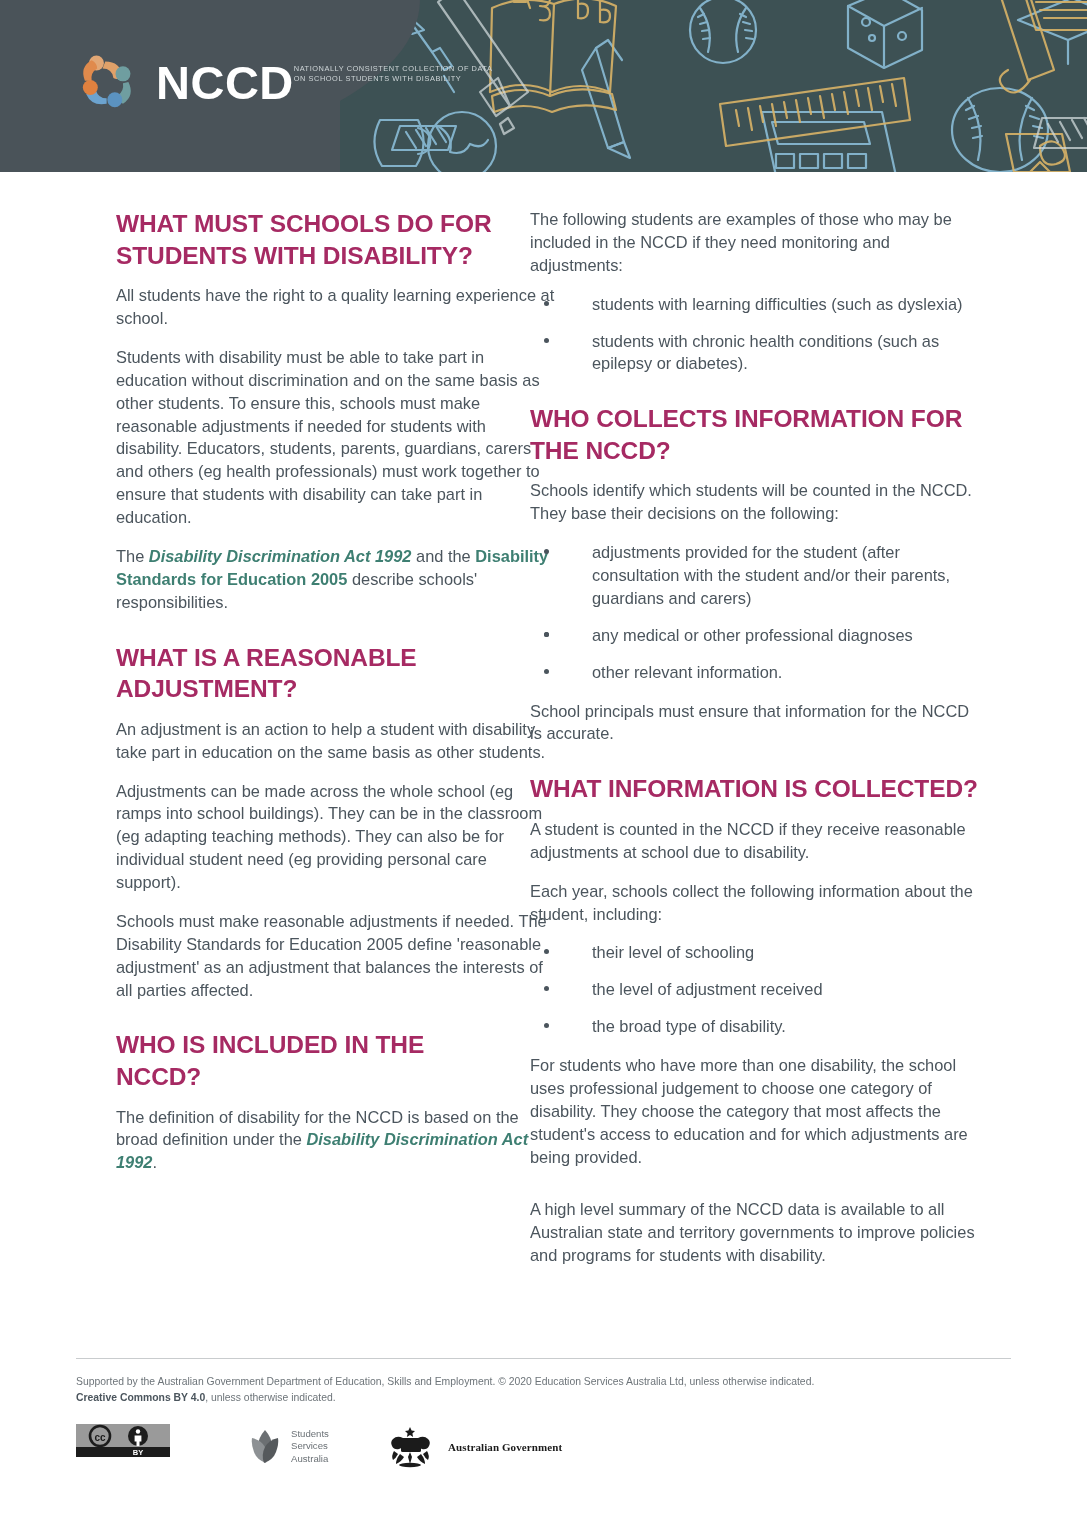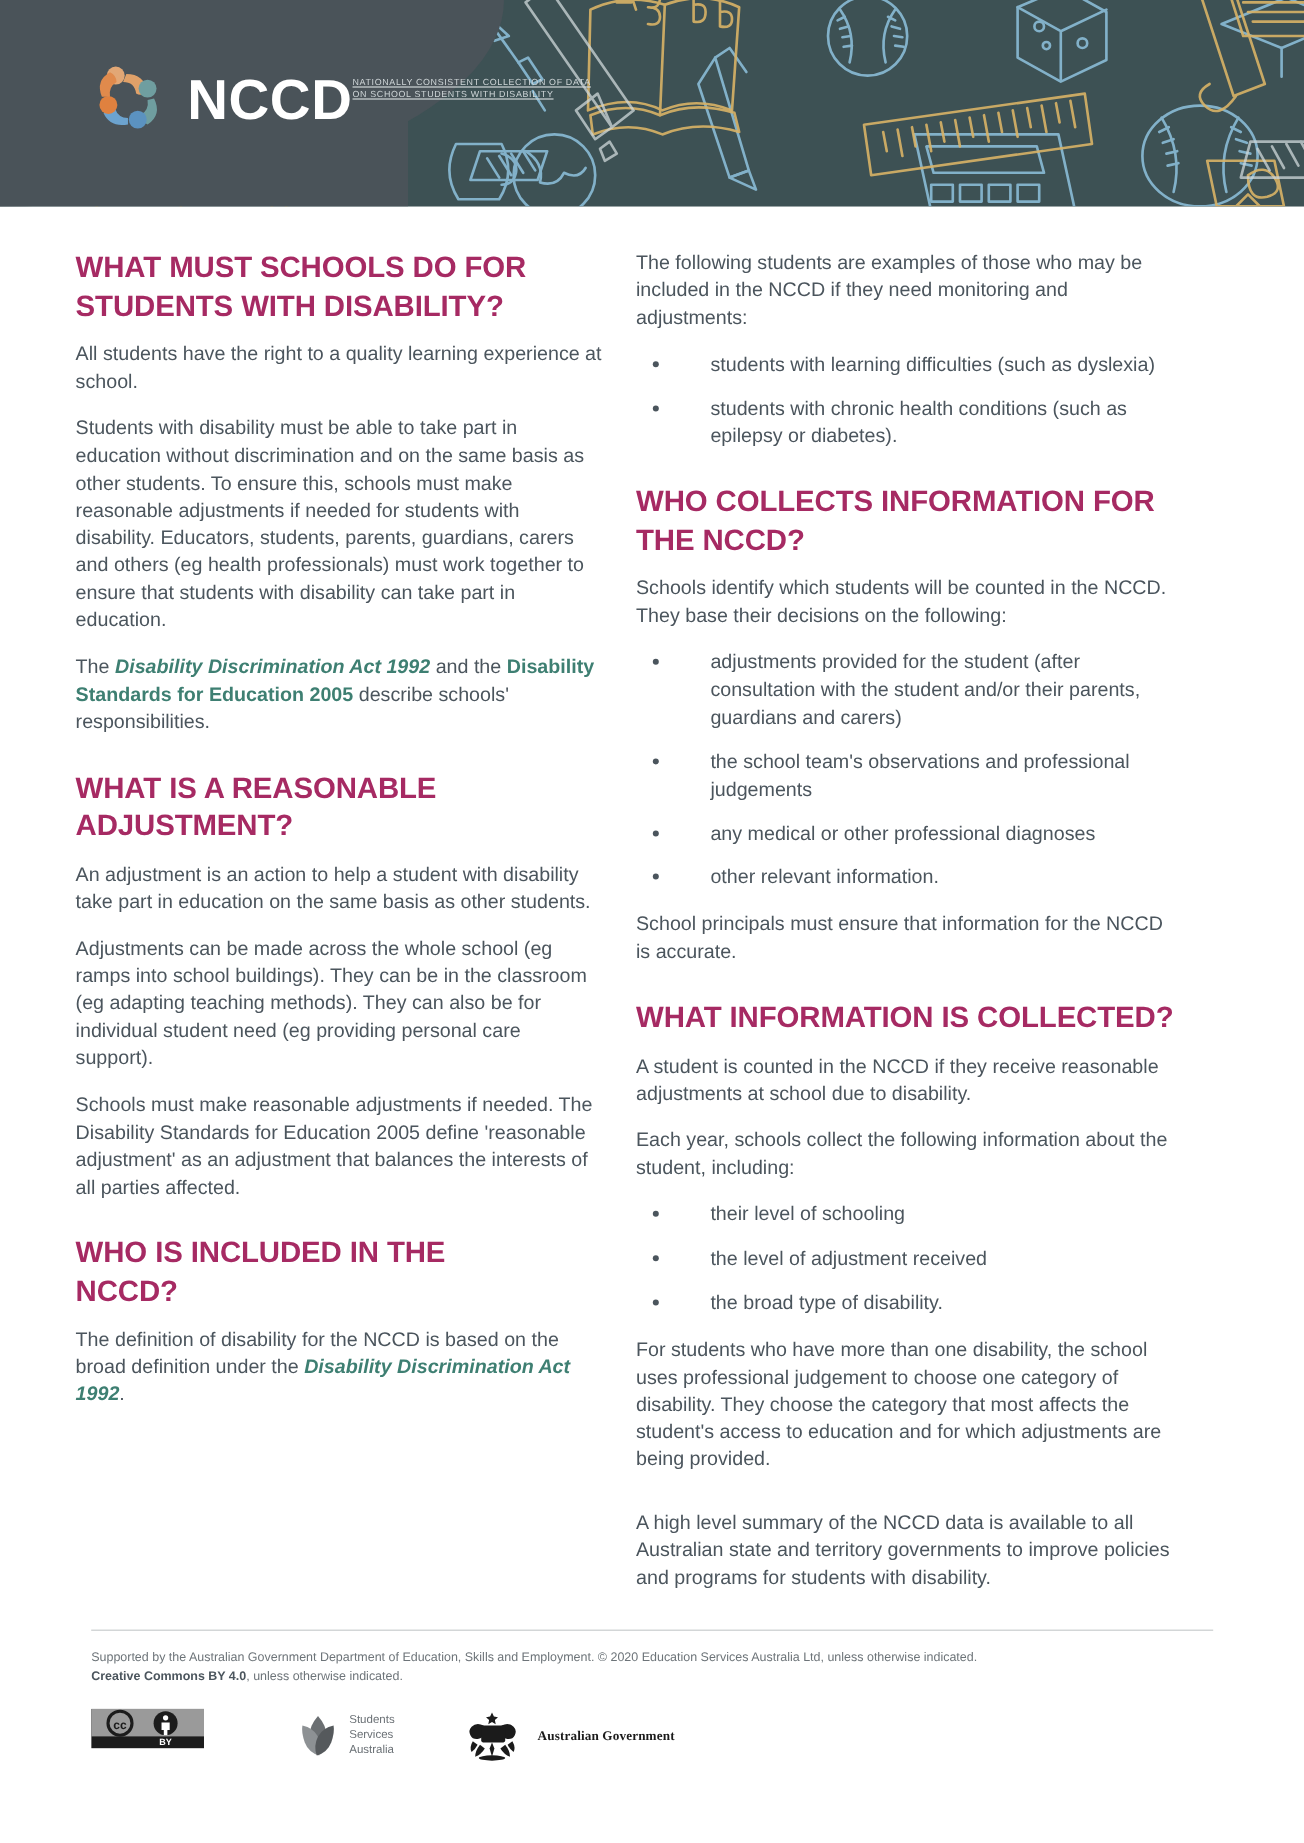--- a/index.html
+++ b/index.html
@@ -70,36 +70,35 @@
     line-height: 1;
     font-family: "Liberation Sans", sans-serif;
   }
   .logo-tag {
     margin-top: 5px;
     font-size: 7.4px;
     color: #cfd6d8;
     letter-spacing: 0.55px;
     line-height: 1.42;
     font-family: "Liberation Sans", sans-serif;
-    text-decoration: underline;
   }
 
   
   .content {
     position: absolute;
     top: 172px;
     left: 0;
     width: 1087px;
     display: flex;
     gap: 0;
   }
   .col {
     box-sizing: border-box;
   }
-  .col-left  { width: 520px; padding: 36px 0 0 63px; }
+  .col-left  { width: 520px; padding: 36px 0 0 116px; }
   .col-right { width: 567px; padding: 36px 70px 0 0; padding-left: 10px; }
 
   h2.sec {
     color: #a62a63;
     font-size: 24.5px;
     font-weight: bold;
     line-height: 1.29;
     margin: 0 0 13px 0;
     letter-spacing: -0.1px;
     font-family: "Liberation Sans", sans-serif;
@@ -355,21 +354,21 @@
     <p class="para">The following students are examples of those who may be included in the NCCD if they need monitoring and adjustments:</p>
     <ul class="bullets tight">
       <li><span class="dot"></span><span>students with learning difficulties (such as dyslexia)</span></li>
       <li><span class="dot"></span><span>students with chronic health conditions (such as epilepsy or diabetes).</span></li>
     </ul>
 
     <h2 class="sec spacer-top">WHO COLLECTS INFORMATION FOR THE NCCD?</h2>
     <p class="para">Schools identify which students will be counted in the NCCD. They base their decisions on the following:</p>
     <ul class="bullets tight">
       <li><span class="dot"></span><span>adjustments provided for the student (after consultation with the student and/or their parents, guardians and carers)</span></li>
-      <li><span class="dot"></span><span>the school team's observations and professional judgements</span></li>
+      <li><span class="dot"></span></li>
       <li><span class="dot"></span><span>any medical or other professional diagnoses</span></li>
       <li><span class="dot"></span><span>other relevant information.</span></li>
     </ul>
     <p class="para">School principals must ensure that information for the NCCD is accurate.</p>
 
     <h2 class="sec spacer-top">WHAT INFORMATION IS COLLECTED?</h2>
     <p class="para">A student is counted in the NCCD if they receive reasonable adjustments at school due to disability.</p>
     <p class="para">Each year, schools collect the following information about the student, including:</p>
     <ul class="bullets tight">
       <li><span class="dot"></span><span>their level of schooling</span></li>

